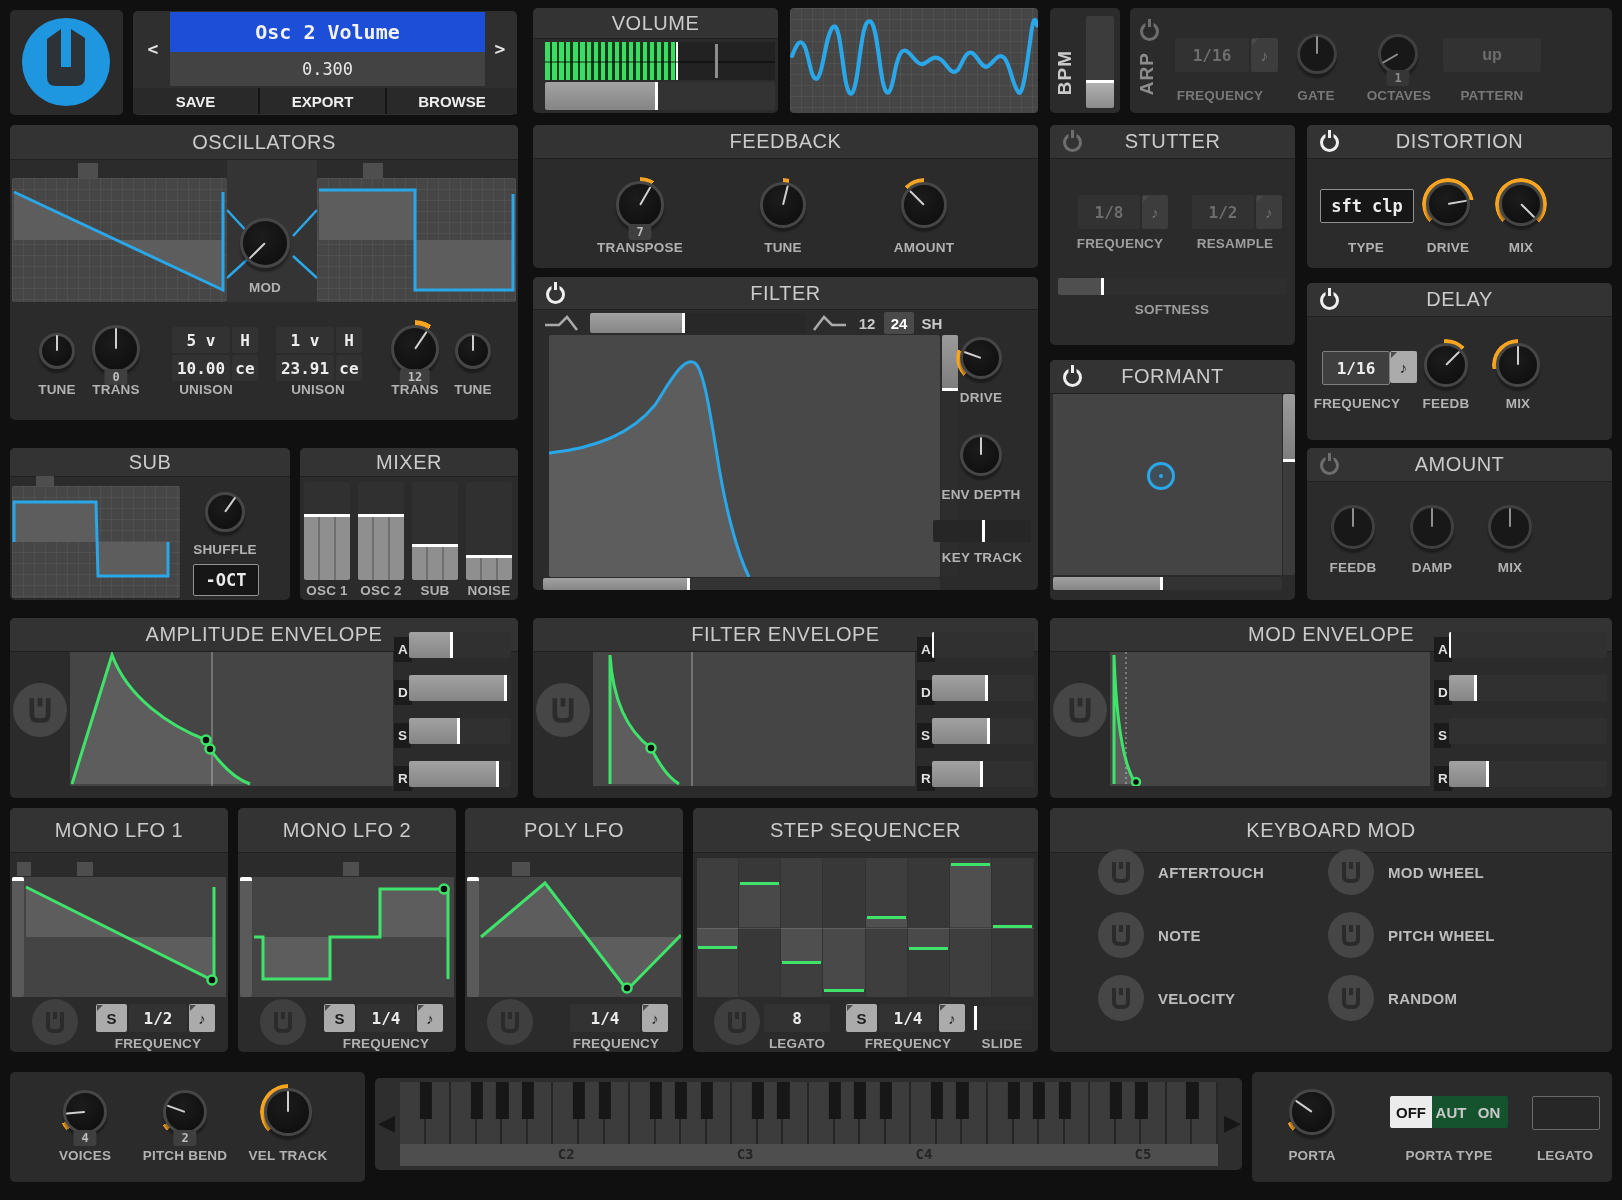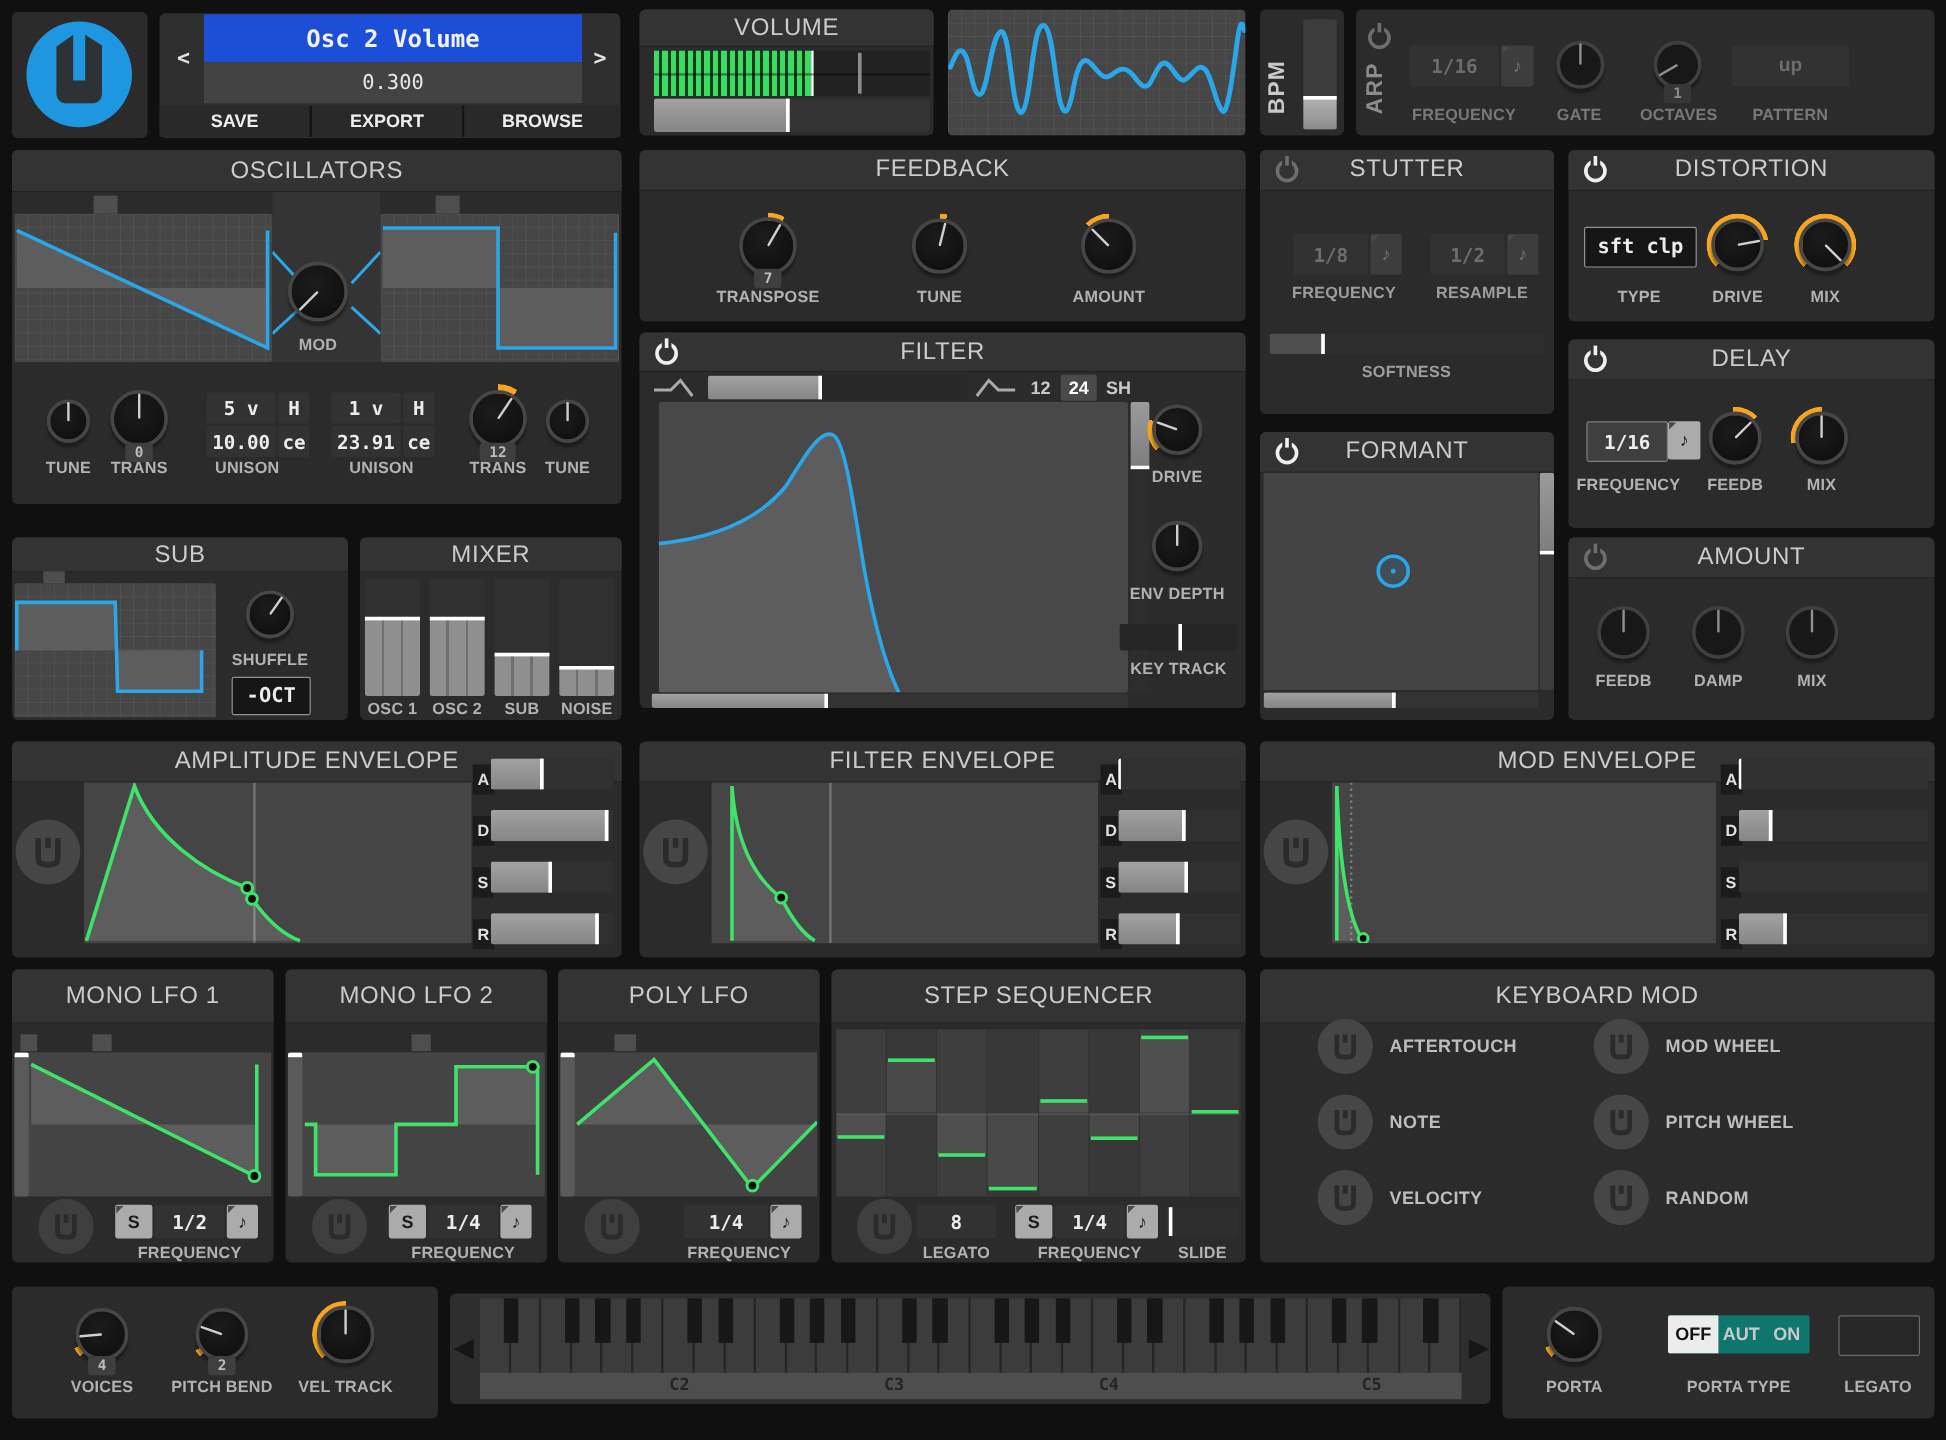--- a/index.html
+++ b/index.html
@@ -49,21 +49,21 @@
   #seq-grid{position:absolute;display:flex;background:#3a3a3a;}
   #seq-grid::after{content:'';position:absolute;left:0;right:0;top:50%;height:1px;background:rgba(255,255,255,.12);}
   .seq-col{flex:1;position:relative;background:#3e3e3e;border-right:1px solid #323232;}
   .seq-col.alt{background:#383838;}
   .seq-fill{position:absolute;left:0;right:0;background:rgba(255,255,255,.09);}
   .seq-val{position:absolute;left:1px;right:1px;height:3px;background:#3fe36a;}
   .wkey{flex:1;background:#3c3c3c;border-right:2px solid #262626;}
   .bkey{position:absolute;top:0;height:60%;width:1.5%;transform:translateX(-50%);background:#171717;}
   .klab{position:absolute;transform:translateX(-50%);top:2px;color:#242424;font-size:14px;font-weight:bold;font-family:"DejaVu Sans Mono",monospace;}
   .kml{position:absolute;font-size:15px;font-weight:bold;color:#bdbdbd;letter-spacing:.3px;}
-  .seg{position:absolute;display:flex;background:#0f766e;border-radius:2px;overflow:hidden;}
+  .seg{position:absolute;display:flex;background:#14532d;border-radius:2px;overflow:hidden;}
   .seg div{display:flex;align-items:center;justify-content:center;font-size:15px;font-weight:bold;color:#c9c9c9;}
   .seg .sel{background:#ececec;color:#141414;}
   .arrow{position:absolute;color:#161616;font-size:22px;}
   .dot{position:absolute;width:22px;height:22px;border:3px solid #2aa7e8;border-radius:50%;background:rgba(42,167,232,.12);}
   .dot::after{content:'';position:absolute;left:calc(50% - 2px);top:calc(50% - 2px);width:4px;height:4px;border-radius:50%;background:#2aa7e8;}
 </style>
 </head>
 <body>
 
 <div class="app">

